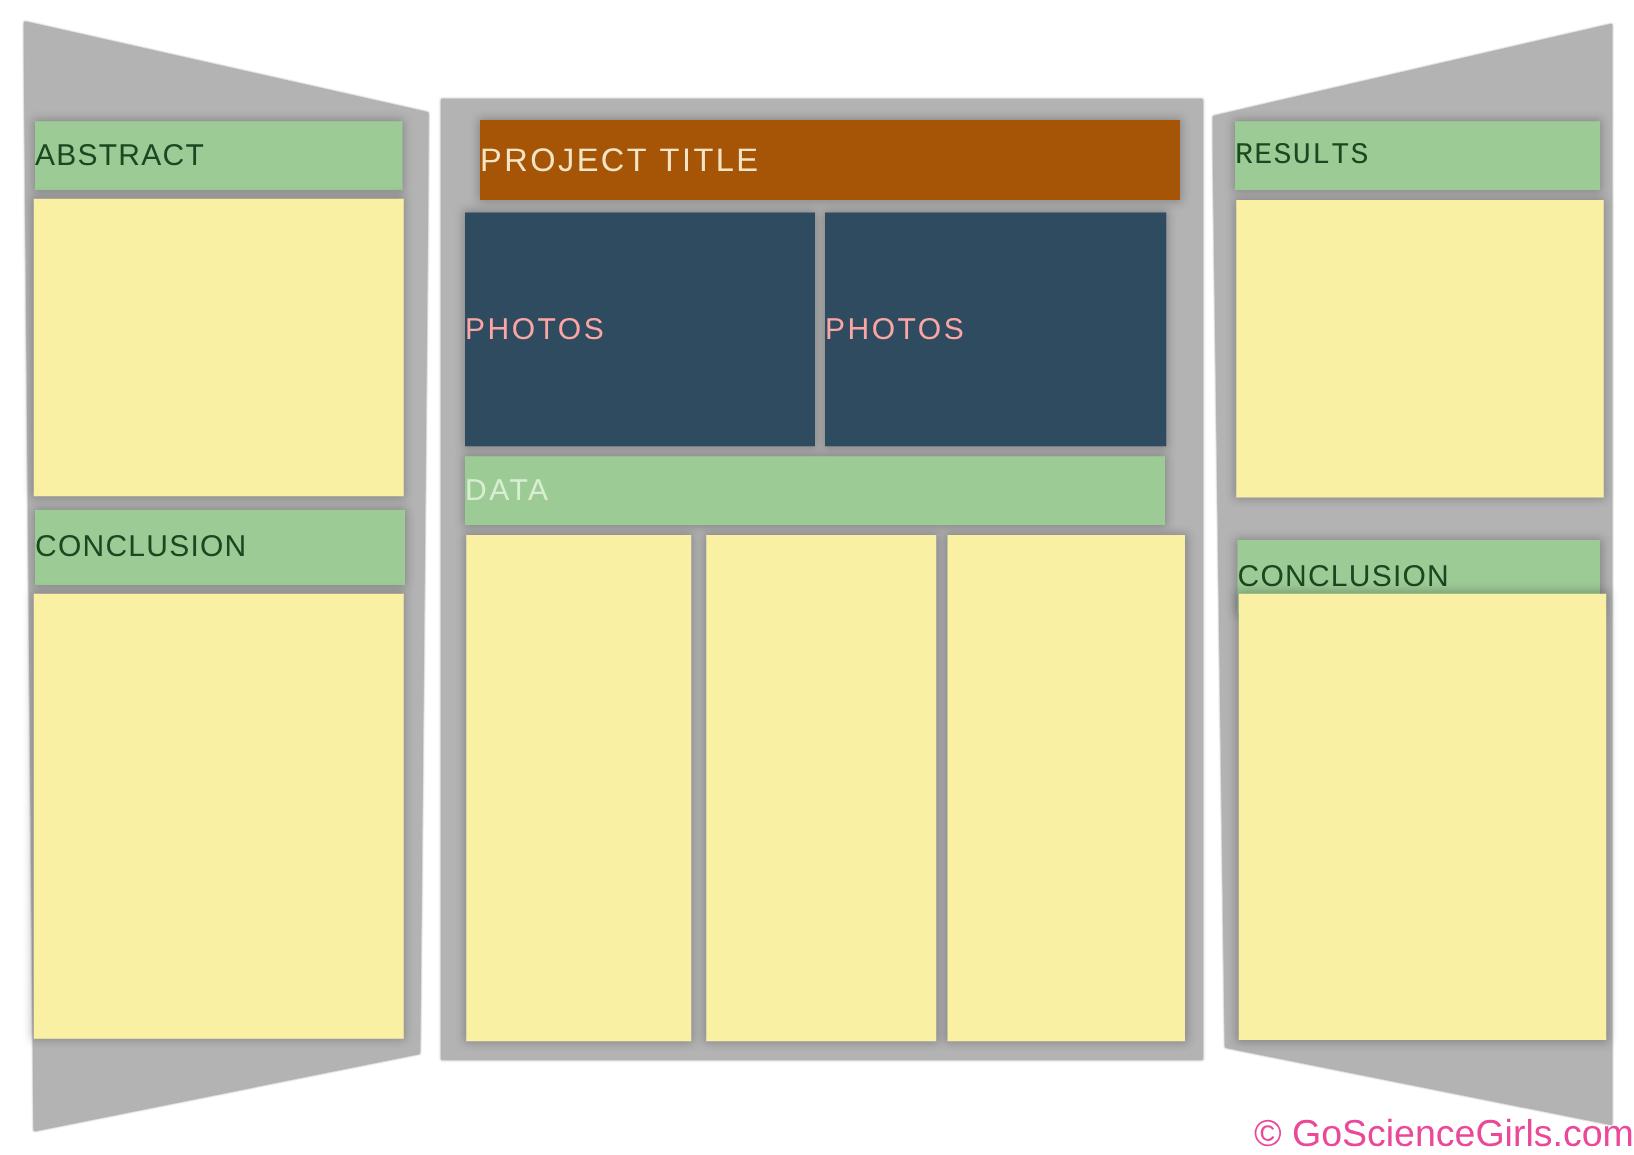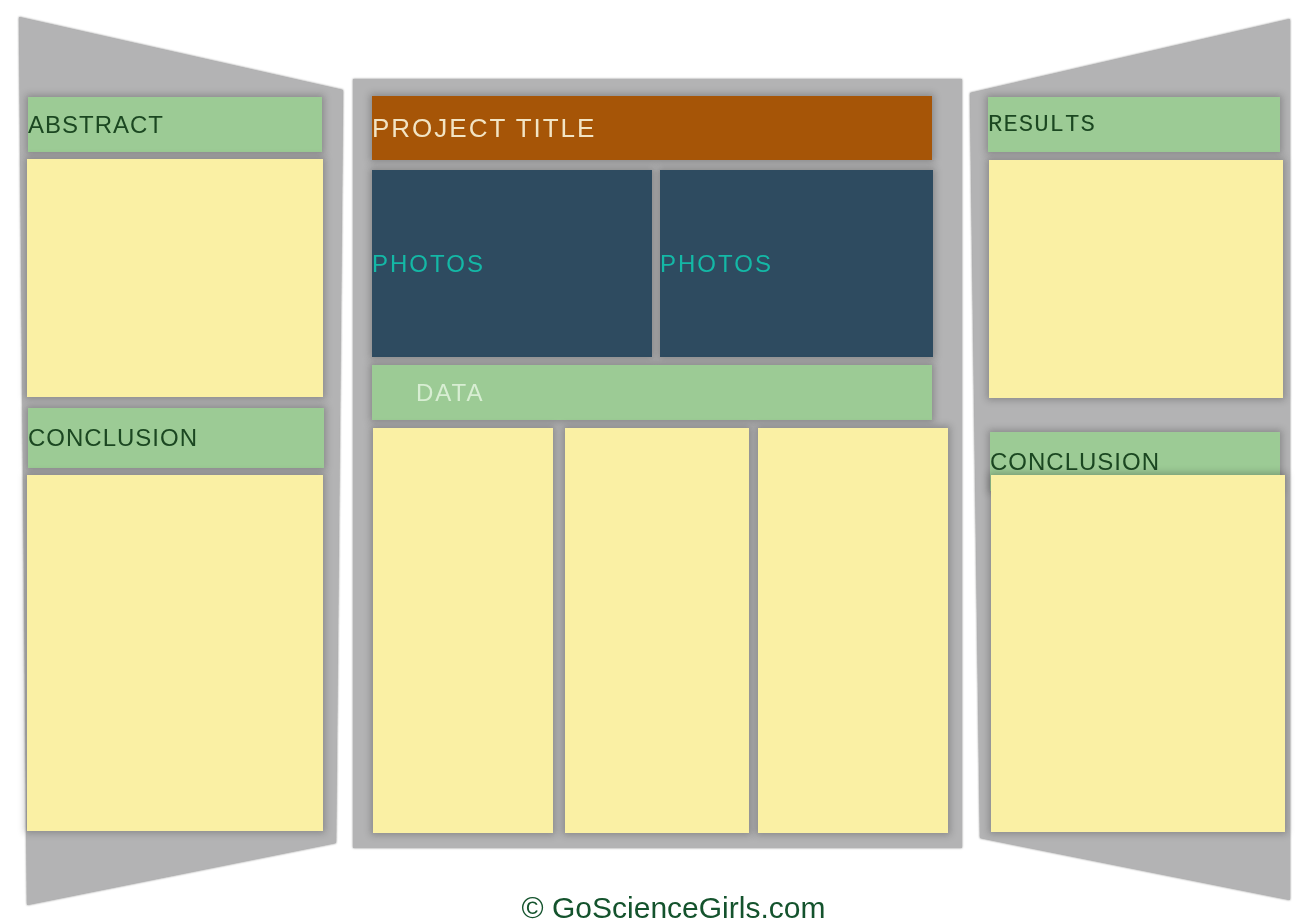--- a/index.html
+++ b/index.html
@@ -22,45 +22,45 @@
   .box {
     position:absolute; box-shadow: 0 0 7px 2px rgba(30,30,30,0.28);
     display:flex; align-items:center; justify-content:flex-start;
   }
   .green  { background:#9ccb95; }
   .yellow { background:#faf0a4; }
   .blue   { background:#2e4b60; }
   .brown  { background:#a65507; }
   .hdr-label   { color:#1b4721; font-size:24px; letter-spacing:1px; }
   .title-label { color:#f2e4c4; font-size:26px; letter-spacing:2px; }
-  .photo-label { color:#14b8a6; font-size:24px; letter-spacing:2px; }
-  .data-label  { color:#d8eed3; font-size:24px; letter-spacing:2px;margin-left:44px; }
+  .photo-label { color:#fca5a5; font-size:24px; letter-spacing:2px; }
+  .data-label  { color:#d8eed3; font-size:24px; letter-spacing:2px; }
   
   .abstract-hdr     { left:28px; top:97px;  width:294px; height:55px; }
   .abstract-body    { left:27px; top:159px; width:296px; height:238px; }
   .procedure-hdr    { left:28px; top:408px; width:296px; height:60px; }
   .procedure-body   { left:27px; top:475px; width:296px; height:356px; }
   
-  .title-bar   { left:372px; top:96px;  width:560px; height:64px; }
+  .title-bar   { left:384px; top:96px;  width:560px; height:64px; }
   .photos-1    { left:372px; top:170px; width:280px; height:187px; }
   .photos-2    { left:660px; top:170px; width:273px; height:187px; }
   .data-bar    { left:372px; top:365px; width:560px; height:55px; }
   .col-1       { left:373px; top:428px; width:180px; height:405px; }
   .col-2       { left:565px; top:428px; width:184px; height:405px; }
   .col-3       { left:758px; top:428px; width:190px; height:405px; }
   
   .results-hdr     { left:988px; top:97px;  width:292px; height:55px;font-family:Liberation Mono, monospace; }
   .results-body    { left:989px; top:160px; width:294px; height:238px; }
   .conclusion-hdr  { left:990px; top:408px; width:290px; height:59px;margin-top:24px; }
   .conclusion-body { left:991px; top:475px; width:294px; height:357px; }
   
   .footer {
     position:absolute; left:0; top:891px; width:100%;
-    text-align:center; text-indent:40px;
-    font-size:30px; color:#14532d;
+    text-align:right; text-indent:40px;
+    font-size:30px; color:#ec4899;
   }
 </style>
 </head>
 <body>
 
 <div class="stage">
 
   <div class="flap-wrap flap-wrap-left">
     <div class="flap flap-left-shape"></div>
   </div>

